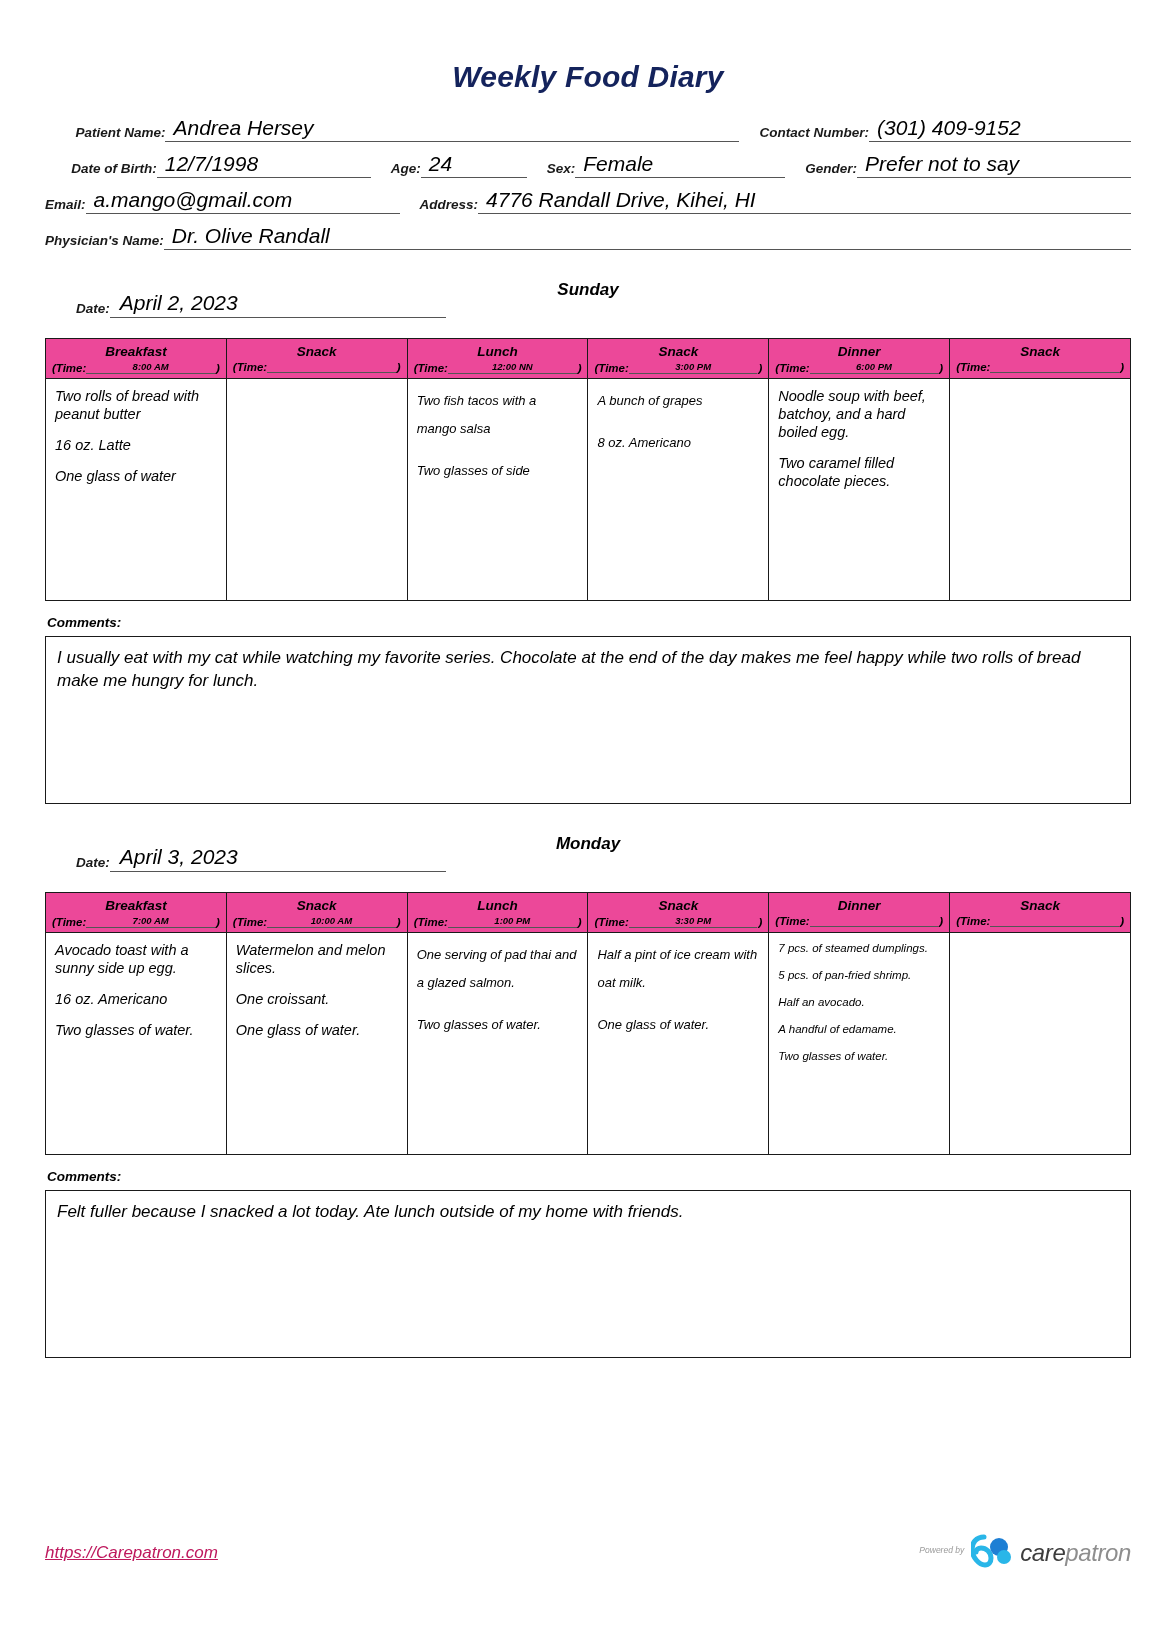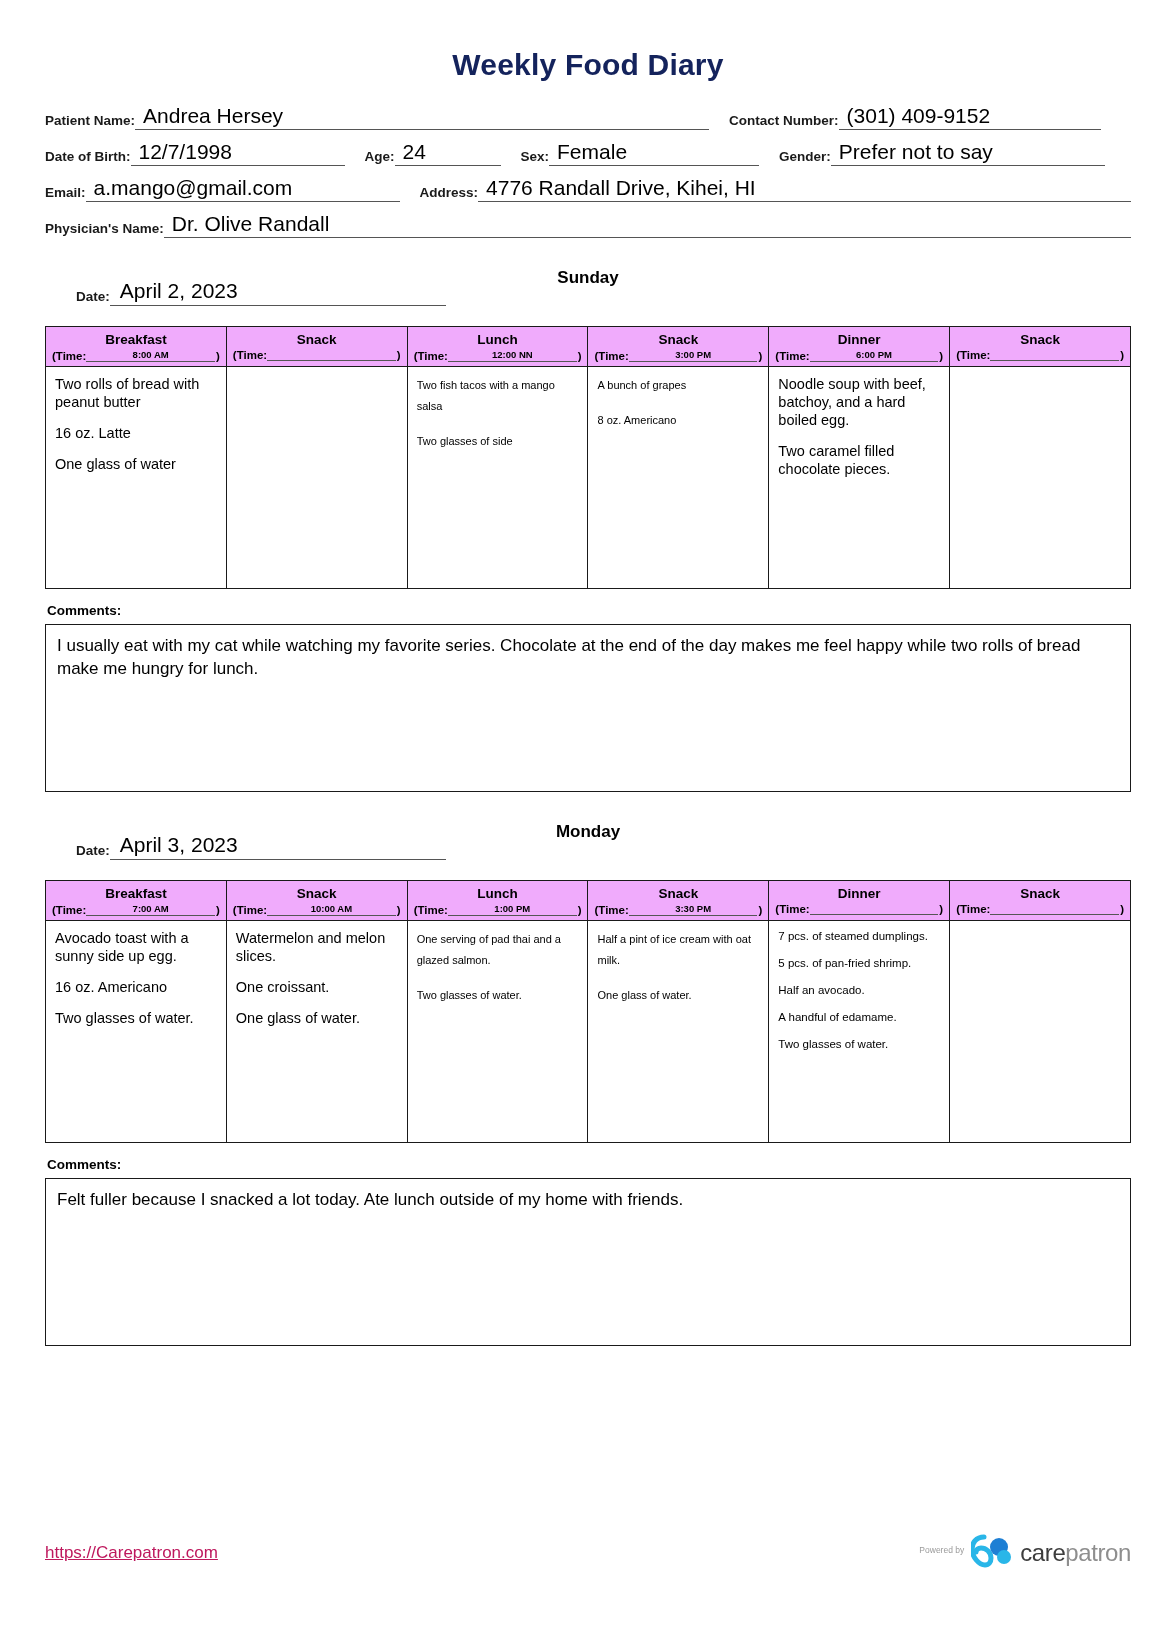--- a/index.html
+++ b/index.html
@@ -11,22 +11,23 @@
     font-family: "Liberation Sans", sans-serif;
     color: #000000;
   }
   .page {
     position: relative;
     width: 1176px;
     height: 1630px;
     margin: 0 auto;
     background: #ffffff;
     box-sizing: border-box;
-    padding: 0 45px;
+    padding: 12px 45px;
     overflow: hidden;
+    font-style: italic;
   }
 
   
   .doc-title {
     text-align: center;
     font-size: 30px;
     font-weight: bold;
     color: #14235c;
     letter-spacing: 0.2px;
     padding-top: 48px;
@@ -34,20 +35,21 @@
   }
 
   
   .info-block {
     margin-top: 4px;
   }
   .info-row {
     display: flex;
     align-items: flex-end;
     margin-bottom: 10px;
+    justify-content: flex-end;
   }
   .lbl {
     font-size: 13.5px;
     font-weight: bold;
     color: #1a1a1a;
     white-space: nowrap;
     padding-bottom: 2px;
     flex: 0 0 auto;
   }
   .fill {
@@ -99,21 +101,21 @@
     border-collapse: collapse;
     table-layout: fixed;
     border: 1.6px solid #1a1a1a;
   }
   table.meal-table th,
   table.meal-table td {
     border: 1.4px solid #1a1a1a;
     vertical-align: top;
   }
   table.meal-table th {
-    background: #f0abfc;
+    background: #ec4899;
     padding: 5px 6px 4px 6px;
   }
   .meal-name {
     font-size: 13.5px;
     font-weight: bold;
     text-align: center;
     display: block;
     margin-bottom: 2px;
   }
   .time-line {
@@ -134,22 +136,22 @@
     min-width: 20px;
     overflow: hidden;
   }
   .time-paren { flex: 0 0 auto; padding-left: 1px; }
   td.meal-cell {
     height: 205px;
     padding: 8px 9px;
   }
   td.meal-cell p {
     margin: 0 0 14px 0;
-    font-size: 11px;
-    line-height: 21px;
+    font-size: 13px;
+    line-height: 28px;
   }
   td.meal-cell p:last-child { margin-bottom: 0; }
   
   td.meal-cell.sz-sm p { font-size: 14.5px; line-height: 18px; margin-bottom: 13px; }
   td.meal-cell.sz-xs p { font-size: 11.5px; line-height: 14px; margin-bottom: 13px; }
 
   
   .comments-label {
     font-size: 13.5px;
     font-weight: bold;

